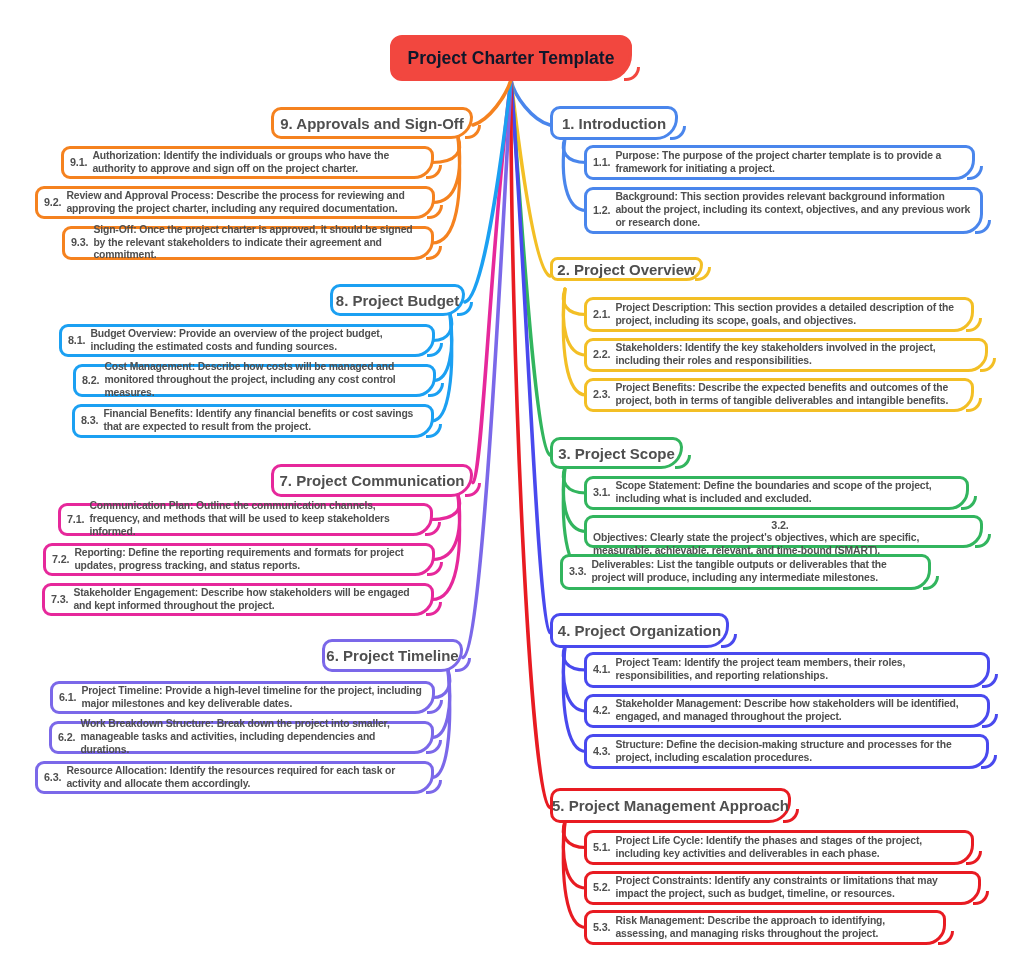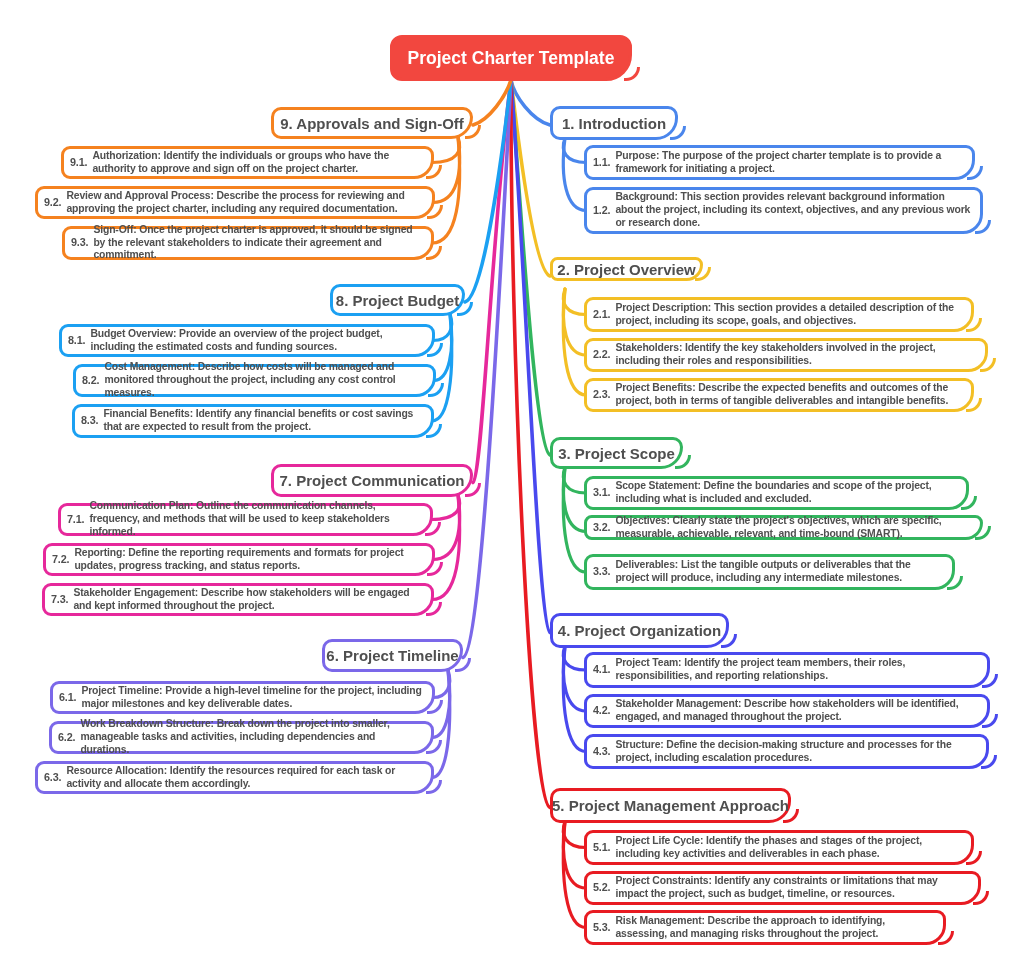--- a/index.html
+++ b/index.html
@@ -10,21 +10,21 @@
         border:3px solid var(--bc);border-radius:9px 9px 20px 9px;
         display:flex;align-items:center;color:#4f4f4f;font-weight:bold;z-index:1;}
   .node::after{content:"";position:absolute;right:-11px;bottom:-3px;width:13px;height:11px;
         border-bottom:3px solid var(--bc);border-right:3px solid var(--bc);
         border-bottom-right-radius:14px;}
   .header{justify-content:center;font-size:15px;padding:2px 10px;
         border-radius:10px 10px 22px 10px;white-space:nowrap;}
   .sub{font-size:10.4px;line-height:1.24;padding:1px 8px 1px 6px;letter-spacing:-0.15px;}
   .sub .num{flex:none;margin-right:5px;font-size:10.8px;}
   .sub .txt{flex:1;}
-  .root{background:var(--bc);border-color:var(--bc);color:#ffffff;
+  .root{background:var(--bc);border-color:var(--bc);color:#0f172a;
         font-size:17.5px;justify-content:center;border-radius:12px 12px 26px 12px;z-index:2;}
 </style>
 </head>
 <body>
 
 <div id="stage">
   <svg id="connectors" width="1024" height="979" viewBox="0 0 1024 979">
       <path d="M 511 80 C 514 95.75, 532 120, 550 125" fill="none" stroke="#4a86ec" stroke-width="3.6" stroke-linecap="round"></path>
       <path d="M 565 138 C 560 151.475, 566 162.5, 586 162.5" fill="none" stroke="#4a86ec" stroke-width="3.2" stroke-linecap="round"></path>
       <path d="M 565 138 C 560 177.875, 566 210.5, 586 210.5" fill="none" stroke="#4a86ec" stroke-width="3.2" stroke-linecap="round"></path>
@@ -90,25 +90,25 @@
       <span class="num">2.3.</span>
       <span class="txt">Project Benefits: Describe the expected benefits and outcomes of the project, both in terms of tangible deliverables and intangible benefits.</span>
     </div>
     <div class="node header" style="--bc: #32b55e; left: 550px; top: 437px; width: 133px; height: 32px;">
       <span>3. Project Scope</span>
     </div>
     <div class="node sub" style="--bc: #32b55e; left: 584px; top: 476px; width: 385px; height: 34px;">
       <span class="num">3.1.</span>
       <span class="txt">Scope Statement: Define the boundaries and scope of the project, including what is included and excluded.</span>
     </div>
-    <div class="node sub" style="--bc: #32b55e; left: 584px; top: 515px; width: 399px; height: 25px;">
+    <div class="node sub" style="--bc: #32b55e; left: 584px; top: 515px; width: 399px; height: 33px; flex-direction: column;">
       <span class="num">3.2.</span>
       <span class="txt">Objectives: Clearly state the project's objectives, which are specific, measurable, achievable, relevant, and time-bound (SMART).</span>
     </div>
-    <div class="node sub" style="--bc: #32b55e; left: 584px; top: 554px; width: 371px; height: 36px; justify-content: center;">
+    <div class="node sub" style="--bc: #32b55e; left: 560px; top: 554px; width: 371px; height: 36px; justify-content: center;">
       <span class="num">3.3.</span>
       <span class="txt">Deliverables: List the tangible outputs or deliverables that the project will produce, including any intermediate milestones.</span>
     </div>
     <div class="node header" style="--bc: #4949ee; left: 550px; top: 613px; width: 179px; height: 35px;">
       <span>4. Project Organization</span>
     </div>
     <div class="node sub" style="--bc: #4949ee; left: 584px; top: 652px; width: 406px; height: 36px;">
       <span class="num">4.1.</span>
       <span class="txt">Project Team: Identify the project team members, their roles, responsibilities, and reporting relationships.</span>
     </div>

